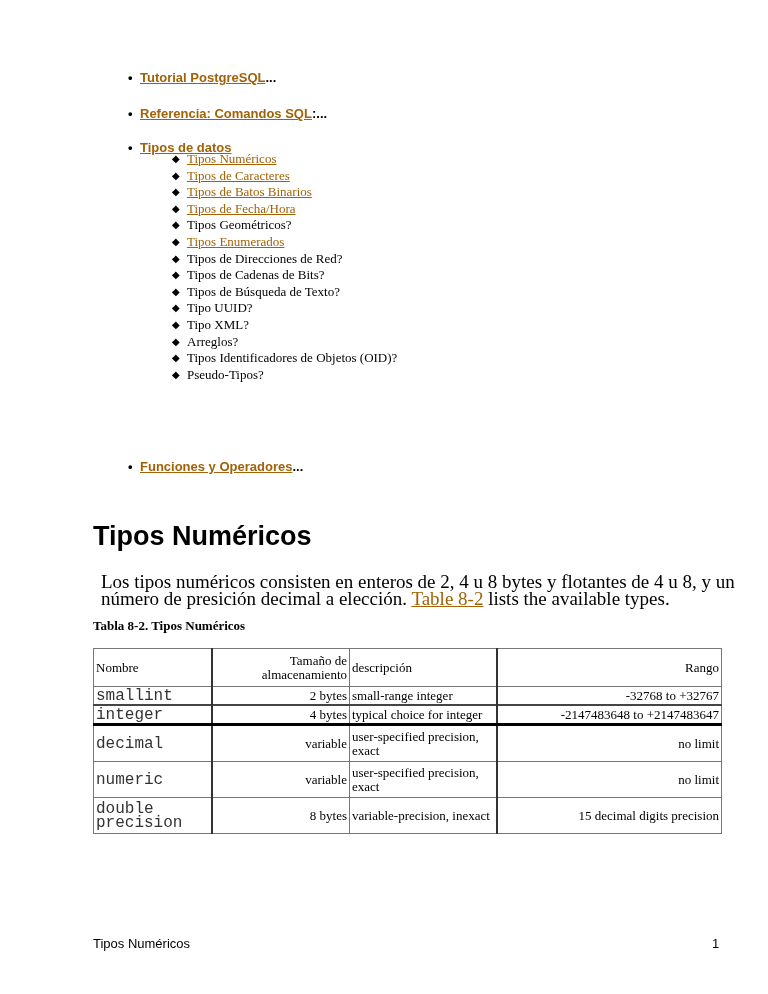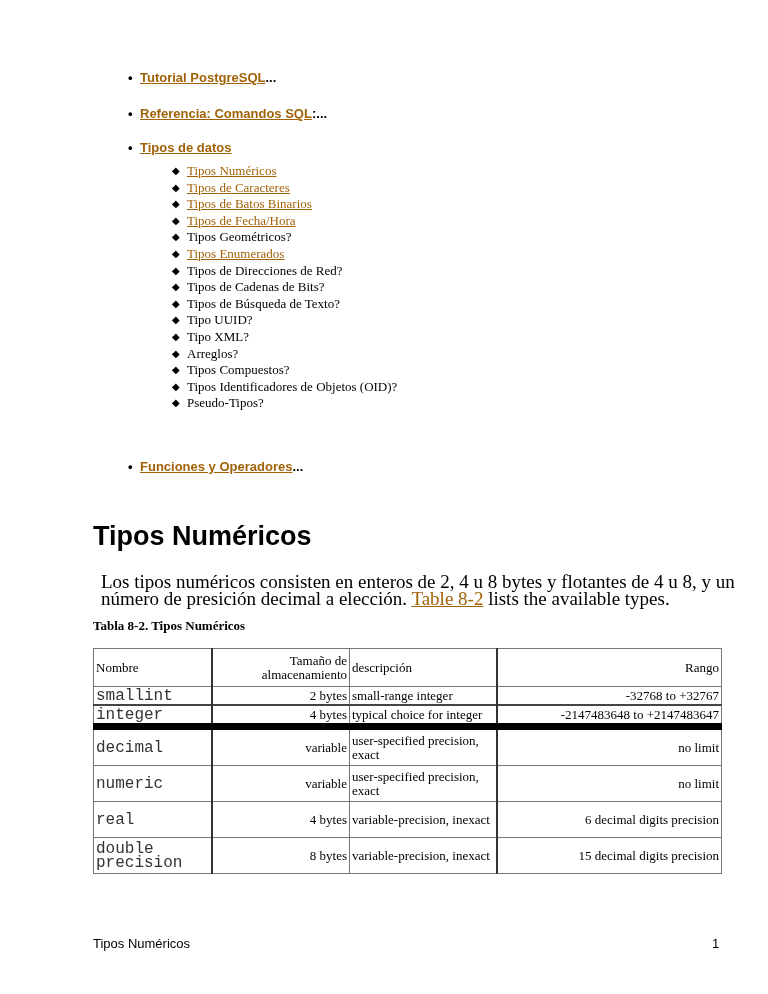--- a/index.html
+++ b/index.html
@@ -2,36 +2,36 @@
 <html><head>
   <meta charset="utf-8">
   <style>
     html, body { margin: 0; padding: 0; background: #ffffff; }
     body { width: 768px; height: 994px; position: relative; overflow: hidden; color: #000; }
     .mono { font-family: "Liberation Mono", monospace; }
     a { color: #a16207; text-decoration: underline; }
 
     .toc-item { position: absolute; left: 128px; font-family: "Liberation Sans", sans-serif; font-size: 13px; font-weight: bold; line-height: 15px; }
     .toc-item .bullet { display: inline-block; width: 12px; }
-    .sublist { position: absolute; left: 172px; top: 163px; font-family: "Liberation Serif", serif; font-size: 13px; line-height: 16.6px; }
+    .sublist { position: absolute; left: 172px; top: 151px; font-family: "Liberation Serif", serif; font-size: 13px; line-height: 16.6px; }
     .sub-item { white-space: nowrap; }
     .sub-item .diamond { display: inline-block; width: 15px; font-size: 10px; vertical-align: 1px; }
 
     .title { position: absolute; left: 93px; top: 520px; font-family: "Liberation Sans", sans-serif; font-size: 27px; font-weight: bold; margin: 0; line-height: 32px; }
     .para { position: absolute; left: 93px; top: 565px; width: 640px; font-family: "Liberation Serif", serif; font-size: 19px; line-height: 17px; margin: 8px; }
     .caption { position: absolute; left: 93px; top: 618px; font-family: "Liberation Serif", serif; font-size: 13px; font-weight: bold; margin: 0; }
 
     table.data { position: absolute; left: 93px; top: 648px; width: 629px; border-collapse: collapse; font-family: "Liberation Serif", serif; font-size: 13px; line-height: 14px; }
     table.data th, table.data td { border: 1px solid #777; padding: 1px 2px; text-align: left; vertical-align: middle; font-weight: normal; }
     table.data td.mono { font-family: "Liberation Mono", monospace; font-size: 16px; color: #333; }
     table.data .c1 { width: 113px; }
     table.data .c2 { width: 132px; }
     table.data .c3 { width: 142px; }
     table.data .sepl { border-left: 2px solid #333; text-align: right; }
-    table.data tr.thick td { border-bottom: 7px solid #000000; }
+    table.data tr.thick td { border-bottom: 3px solid #000000; }
     table.data thead th { height: 35px; }
     table.data tr.r1 td { height: 15px; }
     table.data tr.r2 td { height: 33px; }
 
     .footer-left { position: absolute; left: 93px; top: 936px; font-family: "Liberation Sans", sans-serif; font-size: 13px; }
     .footer-right { position: absolute; left: 712px; top: 936px; font-family: "Liberation Sans", sans-serif; font-size: 13px; }
   </style>
 </head>
 <body>
 
@@ -51,21 +51,20 @@
   <div class="sub-item"><span class="diamond">◆</span><a href="#">Tipos de Batos Binarios</a></div>
   <div class="sub-item"><span class="diamond">◆</span><a href="#">Tipos de Fecha/Hora</a></div>
   <div class="sub-item"><span class="diamond">◆</span><span>Tipos Geométricos?</span></div>
   <div class="sub-item"><span class="diamond">◆</span><a href="#">Tipos Enumerados</a></div>
   <div class="sub-item"><span class="diamond">◆</span><span>Tipos de Direcciones de Red?</span></div>
   <div class="sub-item"><span class="diamond">◆</span><span>Tipos de Cadenas de Bits?</span></div>
   <div class="sub-item"><span class="diamond">◆</span><span>Tipos de Búsqueda de Texto?</span></div>
   <div class="sub-item"><span class="diamond">◆</span><span>Tipo UUID?</span></div>
   <div class="sub-item"><span class="diamond">◆</span><span>Tipo XML?</span></div>
   <div class="sub-item"><span class="diamond">◆</span><span>Arreglos?</span></div>
-  <div class="sub-item"><span class="diamond">◆</span><span>Tipos Compuestos?</span></div>
   <div class="sub-item"><span class="diamond">◆</span><span>Tipos Identificadores de Objetos (OID)?</span></div>
   <div class="sub-item"><span class="diamond">◆</span><span>Pseudo-Tipos?</span></div>
 </div>
 
 <div class="toc-item" style="top:459px;">
   <span class="bullet">•</span><a href="#">Funciones y Operadores</a><span>...</span>
 </div>
 
 <h1 class="title">Tipos Numéricos</h1>
 
@@ -101,26 +100,20 @@
       <td>user-specified precision, exact</td>
       <td class="sepl">no limit</td>
     </tr>
     <tr class="r2">
       <td class="mono">numeric</td>
       <td class="sepl">variable</td>
       <td>user-specified precision, exact</td>
       <td class="sepl">no limit</td>
     </tr>
     <tr class="r2">
-      <td class="mono">real</td>
-      <td class="sepl">4 bytes</td>
-      <td>variable-precision, inexact</td>
-      <td class="sepl">6 decimal digits precision</td>
-    </tr>
-    <tr class="r2">
       <td class="mono">double precision</td>
       <td class="sepl">8 bytes</td>
       <td>variable-precision, inexact</td>
       <td class="sepl">15 decimal digits precision</td>
     </tr>
   </tbody>
 </table>
 
 <div class="footer-left">Tipos Numéricos</div>
 <div class="footer-right">1</div>

